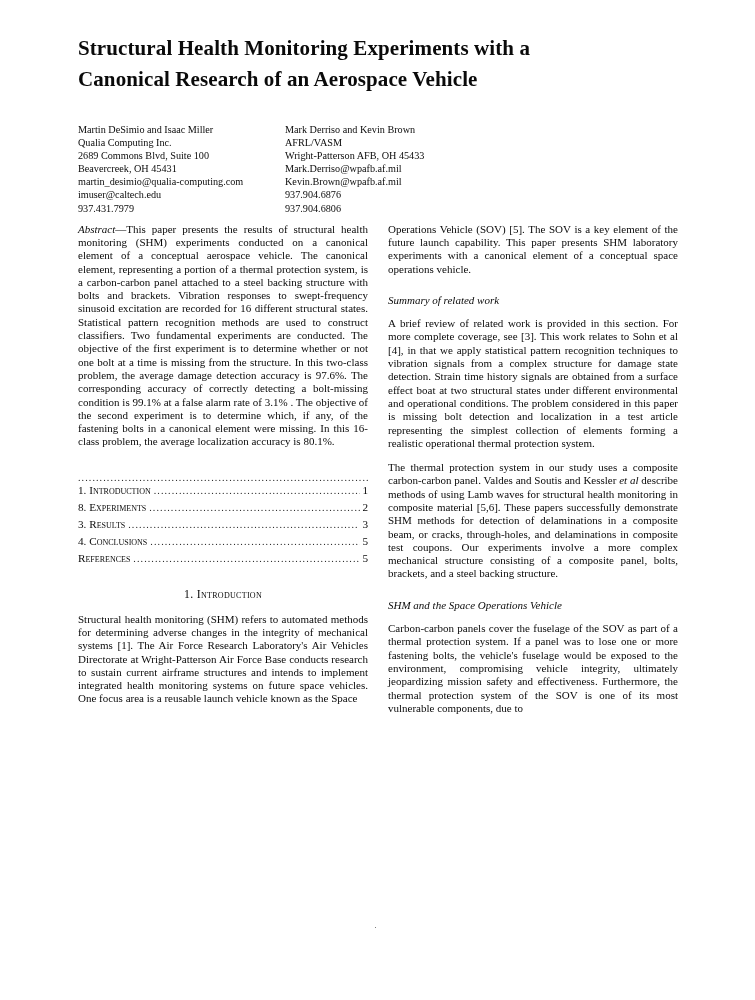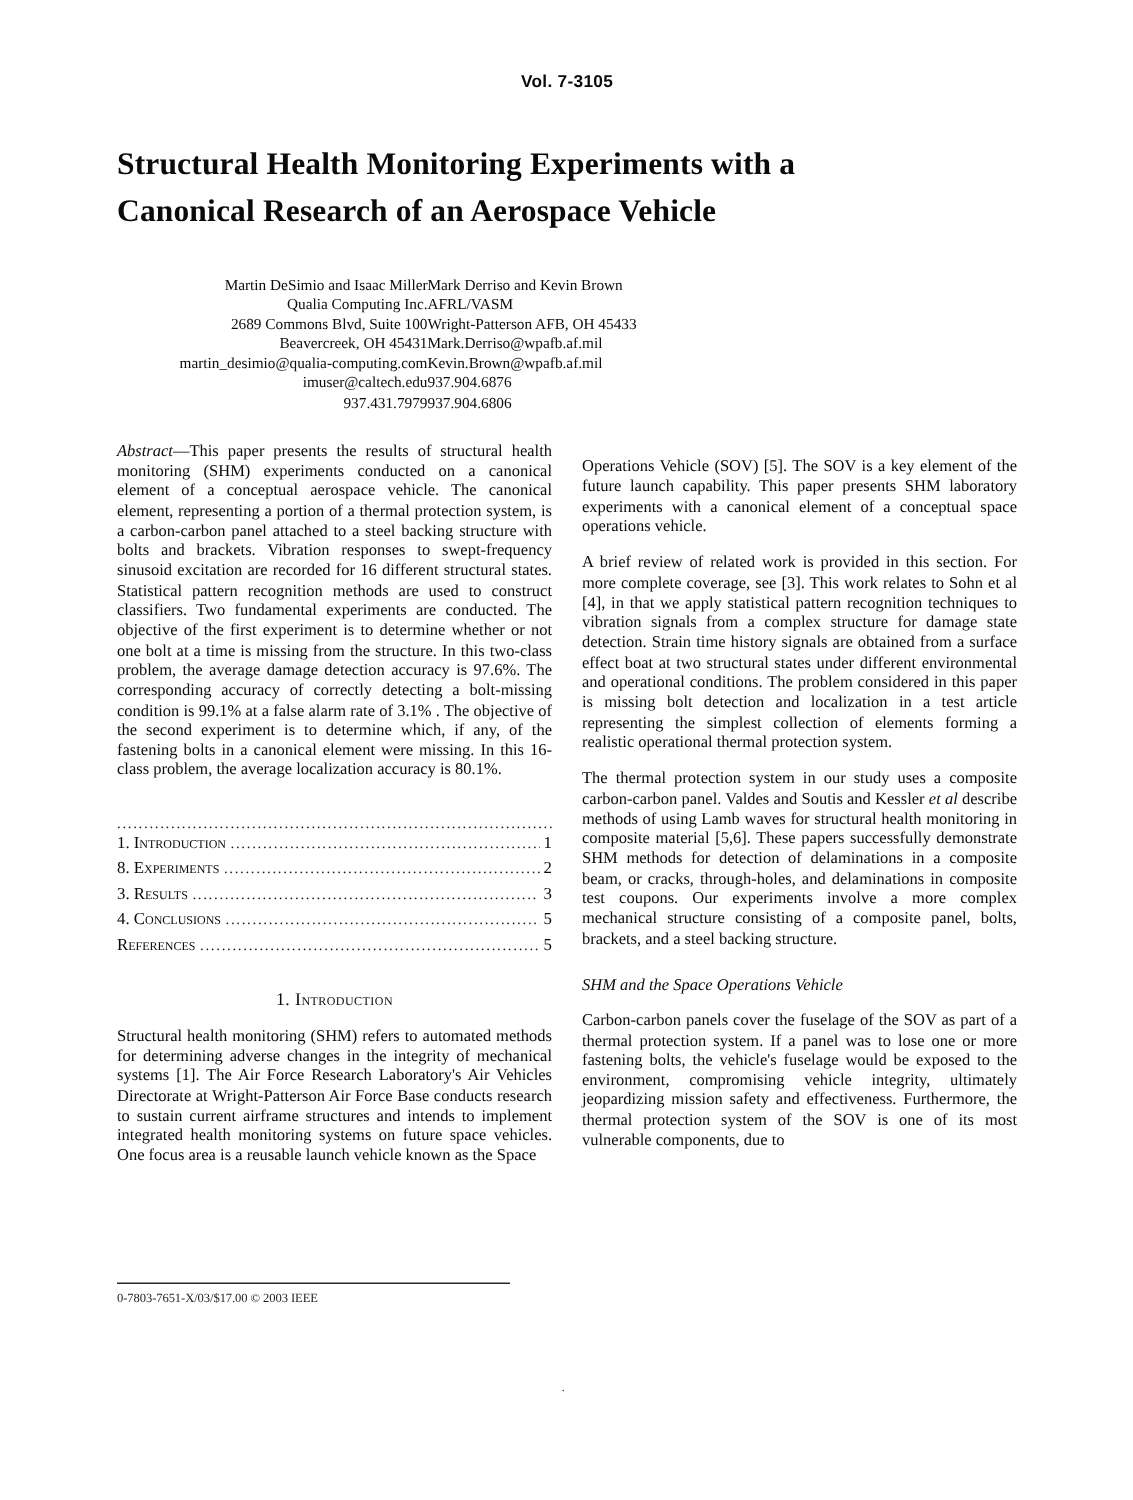--- a/index.html
+++ b/index.html
@@ -43,30 +43,29 @@
   }
 
   
   .authors {
     display: flex;
     margin-top: 28px;
     font-size: 10.2px;
     line-height: 13.1px;
   }
   .author-col { }
-  .author-col.c1 { width: 207px; text-align: right; }
+  .author-col.c1 { width: 207px; }
   .author-col.c2 { width: 210px; }
   .author-col.c3 { width: 183px; }
   .author-line { white-space: nowrap; }
 
   
   .body-cols {
     display: flex;
-    margin-top: 19px;
-    align-items: center;
+    margin-top: 8px;
   }
   .col-left { width: 290px; }
   .gutter { width: 20px; }
   .col-right { width: 290px; }
 
   p.para {
     margin: 0 0 11px 0;
     font-size: 11px;
     line-height: 13.3px;
     text-align: justify;
@@ -157,21 +156,20 @@
     font-size: 9px;
     color: #3a3a3a;
   }
 </style>
 </head>
 <body>
 
 <div class="page">
   <div class="content">
 
-    <div class="vol-line">Vol. 7-3105</div>
 
     <div class="paper-title">
       <div>Structural Health Monitoring Experiments with a</div>
       <div>Canonical Research of an Aerospace Vehicle</div>
     </div>
 
     <div class="authors">
       <div class="author-col c1">
         <div class="author-line">Martin DeSimio and Isaac Miller</div>
         <div class="author-line">Qualia Computing Inc.</div>
@@ -237,33 +235,30 @@
         <p class="para tight">Structural health monitoring (SHM) refers to automated methods for determining adverse changes in the integrity of mechanical systems [1]. The Air Force Research Laboratory's Air Vehicles Directorate at Wright-Patterson Air Force Base conducts research to sustain current airframe structures and intends to implement integrated health monitoring systems on future space vehicles. One focus area is a reusable launch vehicle known as the Space</p>
 
       </div>
 
       <div class="gutter"></div>
 
       <div class="col-right">
 
         <p class="para">Operations Vehicle (SOV) [5]. The SOV is a key element of the future launch capability. This paper presents SHM laboratory experiments with a canonical element of a conceptual space operations vehicle.</p>
 
+        <div class="subhead">Summary of related work</div>
 
         <p class="para">A brief review of related work is provided in this section. For more complete coverage, see [3]. This work relates to Sohn et al [4], in that we apply statistical pattern recognition techniques to vibration signals from a complex structure for damage state detection. Strain time history signals are obtained from a surface effect boat at two structural states under different environmental and operational conditions. The problem considered in this paper is missing bolt detection and localization in a test article representing the simplest collection of elements forming a realistic operational thermal protection system.</p>
 
         <p class="para"><span>The thermal protection system in our study uses a composite carbon-carbon panel. Valdes and Soutis  and Kessler </span><span class="ital">et al</span><span> describe  methods of using Lamb waves for structural health monitoring in composite material [5,6]. These papers successfully demonstrate SHM methods for detection of delaminations in a composite beam, or cracks, through-holes, and delaminations in composite test coupons. Our experiments involve a more complex mechanical structure consisting of a composite panel, bolts, brackets, and a steel backing structure.</span></p>
 
         <div class="subhead">SHM and the Space Operations Vehicle</div>
 
         <p class="para tight">Carbon-carbon panels cover the fuselage of the SOV as part of a thermal protection system. If a panel was to lose one or more fastening bolts, the vehicle's fuselage would be exposed to the environment, compromising vehicle integrity, ultimately jeopardizing mission safety and effectiveness. Furthermore, the thermal protection system of the SOV is one of its most vulnerable components, due to</p>
 
       </div>
 
     </div>
   </div>
 
-  <div class="footer">
-    <div class="footer-rule"></div>
-    <div class="footer-text">0-7803-7651-X/03/$17.00 © 2003 IEEE</div>
-  </div>
 
   <div class="page-dot">·</div>
 </div>
 
 </body></html>

